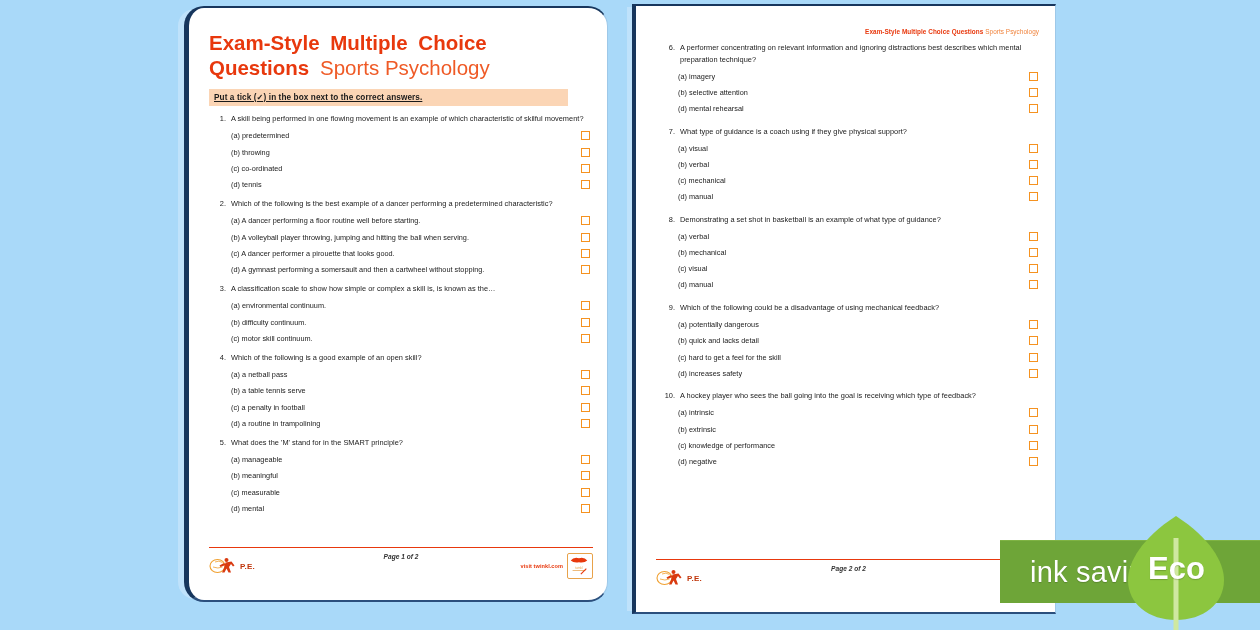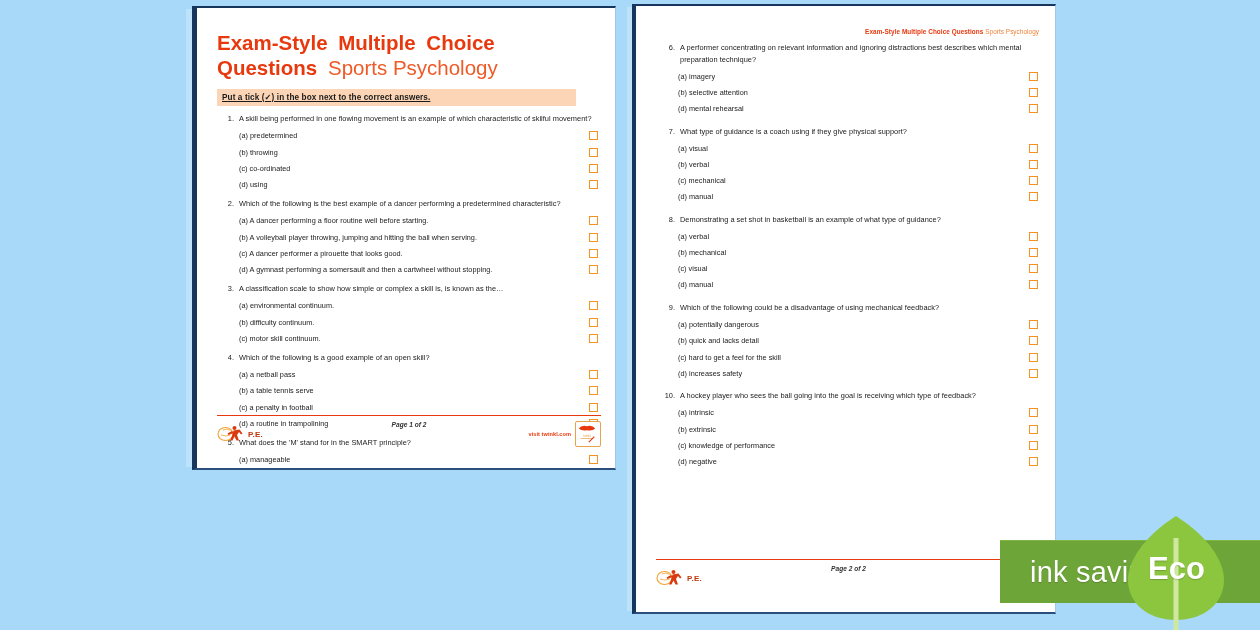--- a/index.html
+++ b/index.html
@@ -20,29 +20,30 @@
     position: absolute;
     background: #ffffff;
     box-sizing: border-box;
   }
   .sheet .inner {
     position: absolute;
     inset: 0;
     overflow: hidden;
   }
   #page-1 {
-    left: 192px;
+    left: 184px;
     top: 6px;
     width: 424px;
-    height: 464px;
+    height: 596px;
     border-left: 5px solid #17365d;
     border-top: 2px solid #17365d;
     border-right: 1px solid #9ec8e8;
     border-bottom: 2px solid #2b4f7d;
     box-shadow: -9px 0 0 -3px #bfe2fb;
+    border-radius: 20px;
   }
   #page-2 {
     left: 632px;
     top: 4px;
     width: 424px;
     height: 610px;
     border-left: 4px solid #17365d;
     border-top: 2px solid #17365d;
     border-right: 1px solid #9ec8e8;
     border-bottom: 2px solid #2b4f7d;
@@ -300,21 +301,21 @@
               </div>
               <div class="opt">
                 <span class="opt-label">(b) throwing</span>
                 <span class="cbox"></span>
               </div>
               <div class="opt">
                 <span class="opt-label">(c) co-ordinated</span>
                 <span class="cbox"></span>
               </div>
               <div class="opt">
-                <span class="opt-label">(d) using</span>
+                <span class="opt-label">(d) tennis</span>
                 <span class="cbox"></span>
               </div>
             </div>
           </div>
           <div class="qblock">
             <div class="qrow">
               <div class="qnum">2.</div>
               <div class="qtext">Which of the following is the best example of a dancer performing a predetermined characteristic?</div>
             </div>
             <div class="opts">

